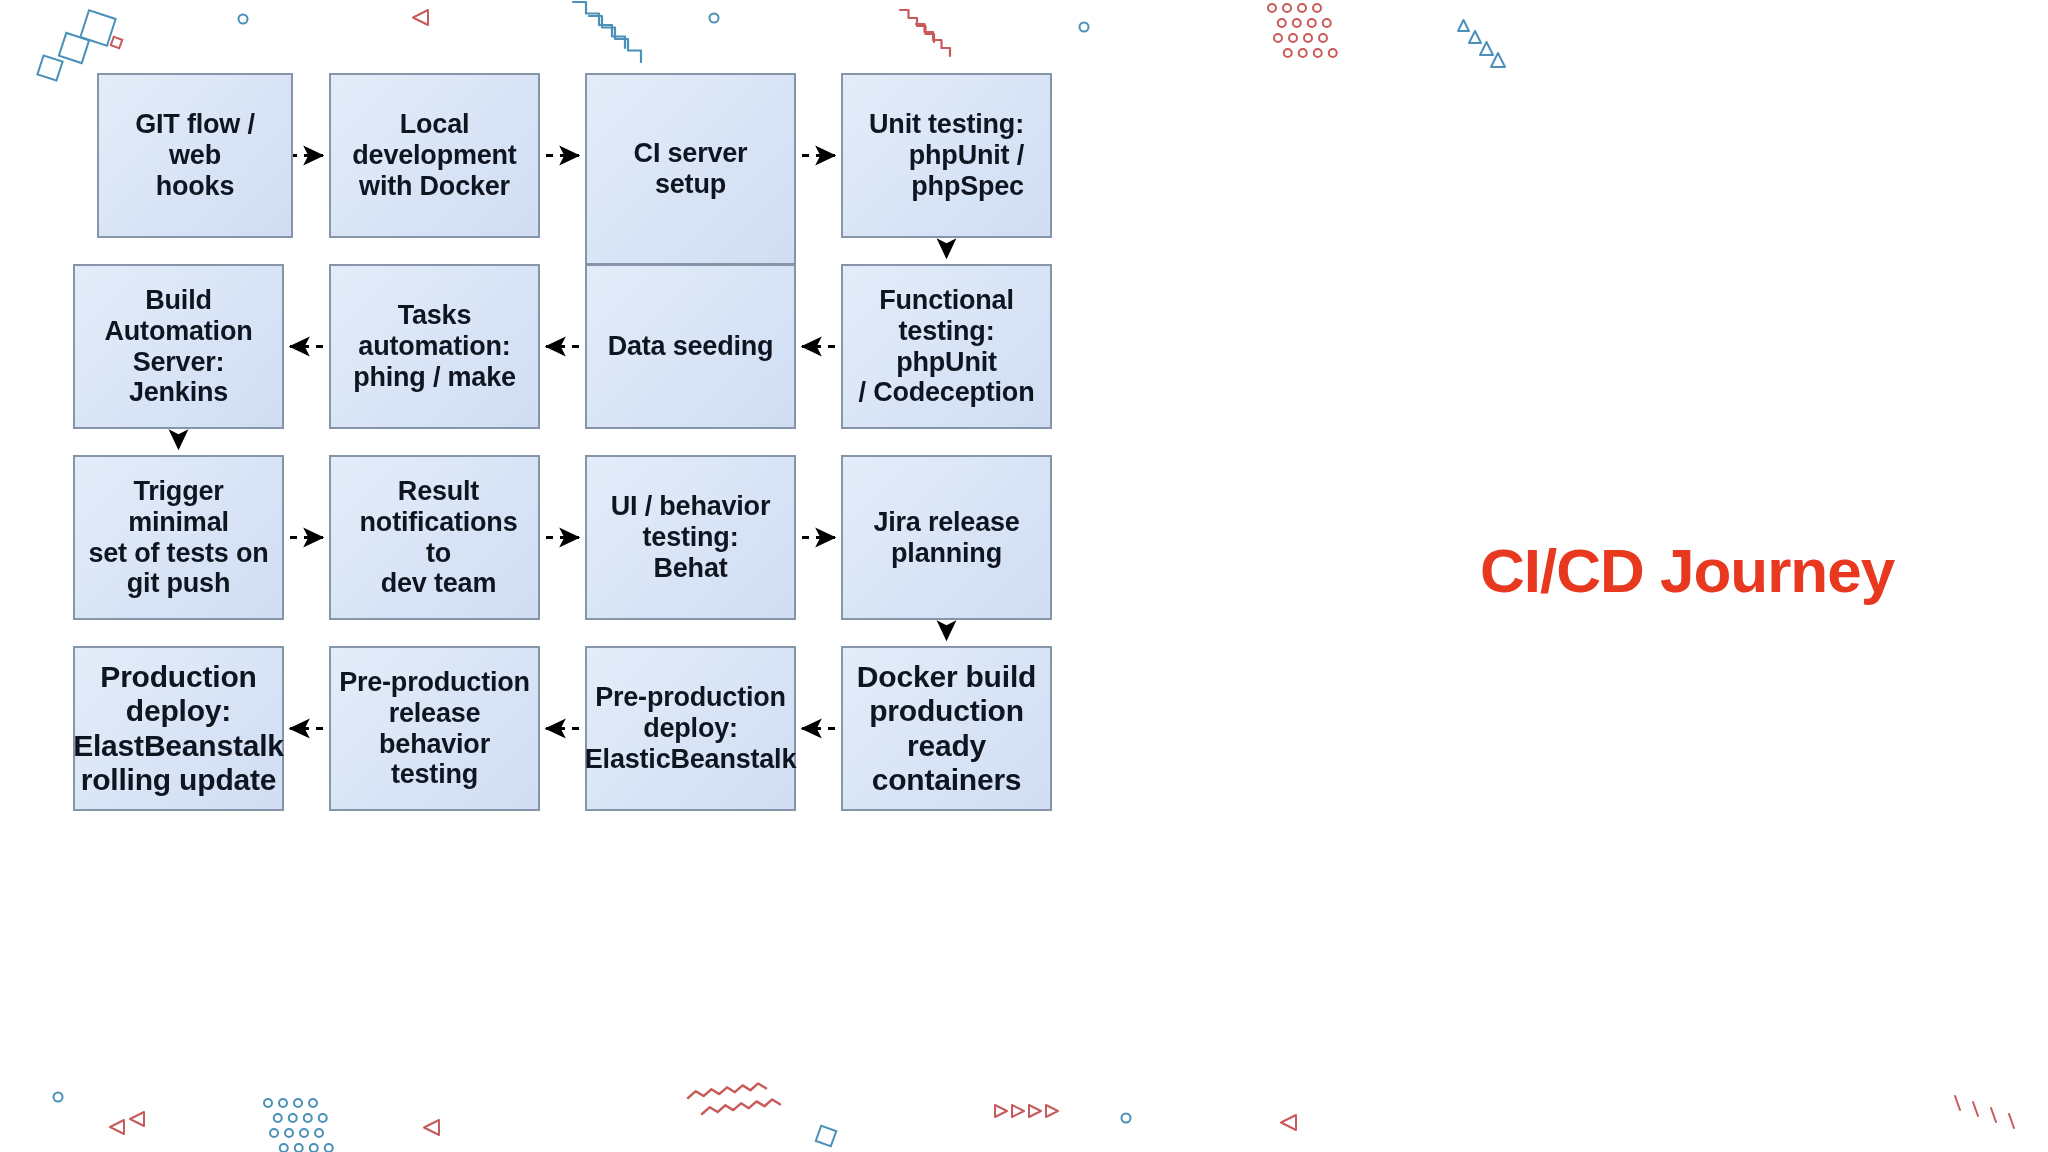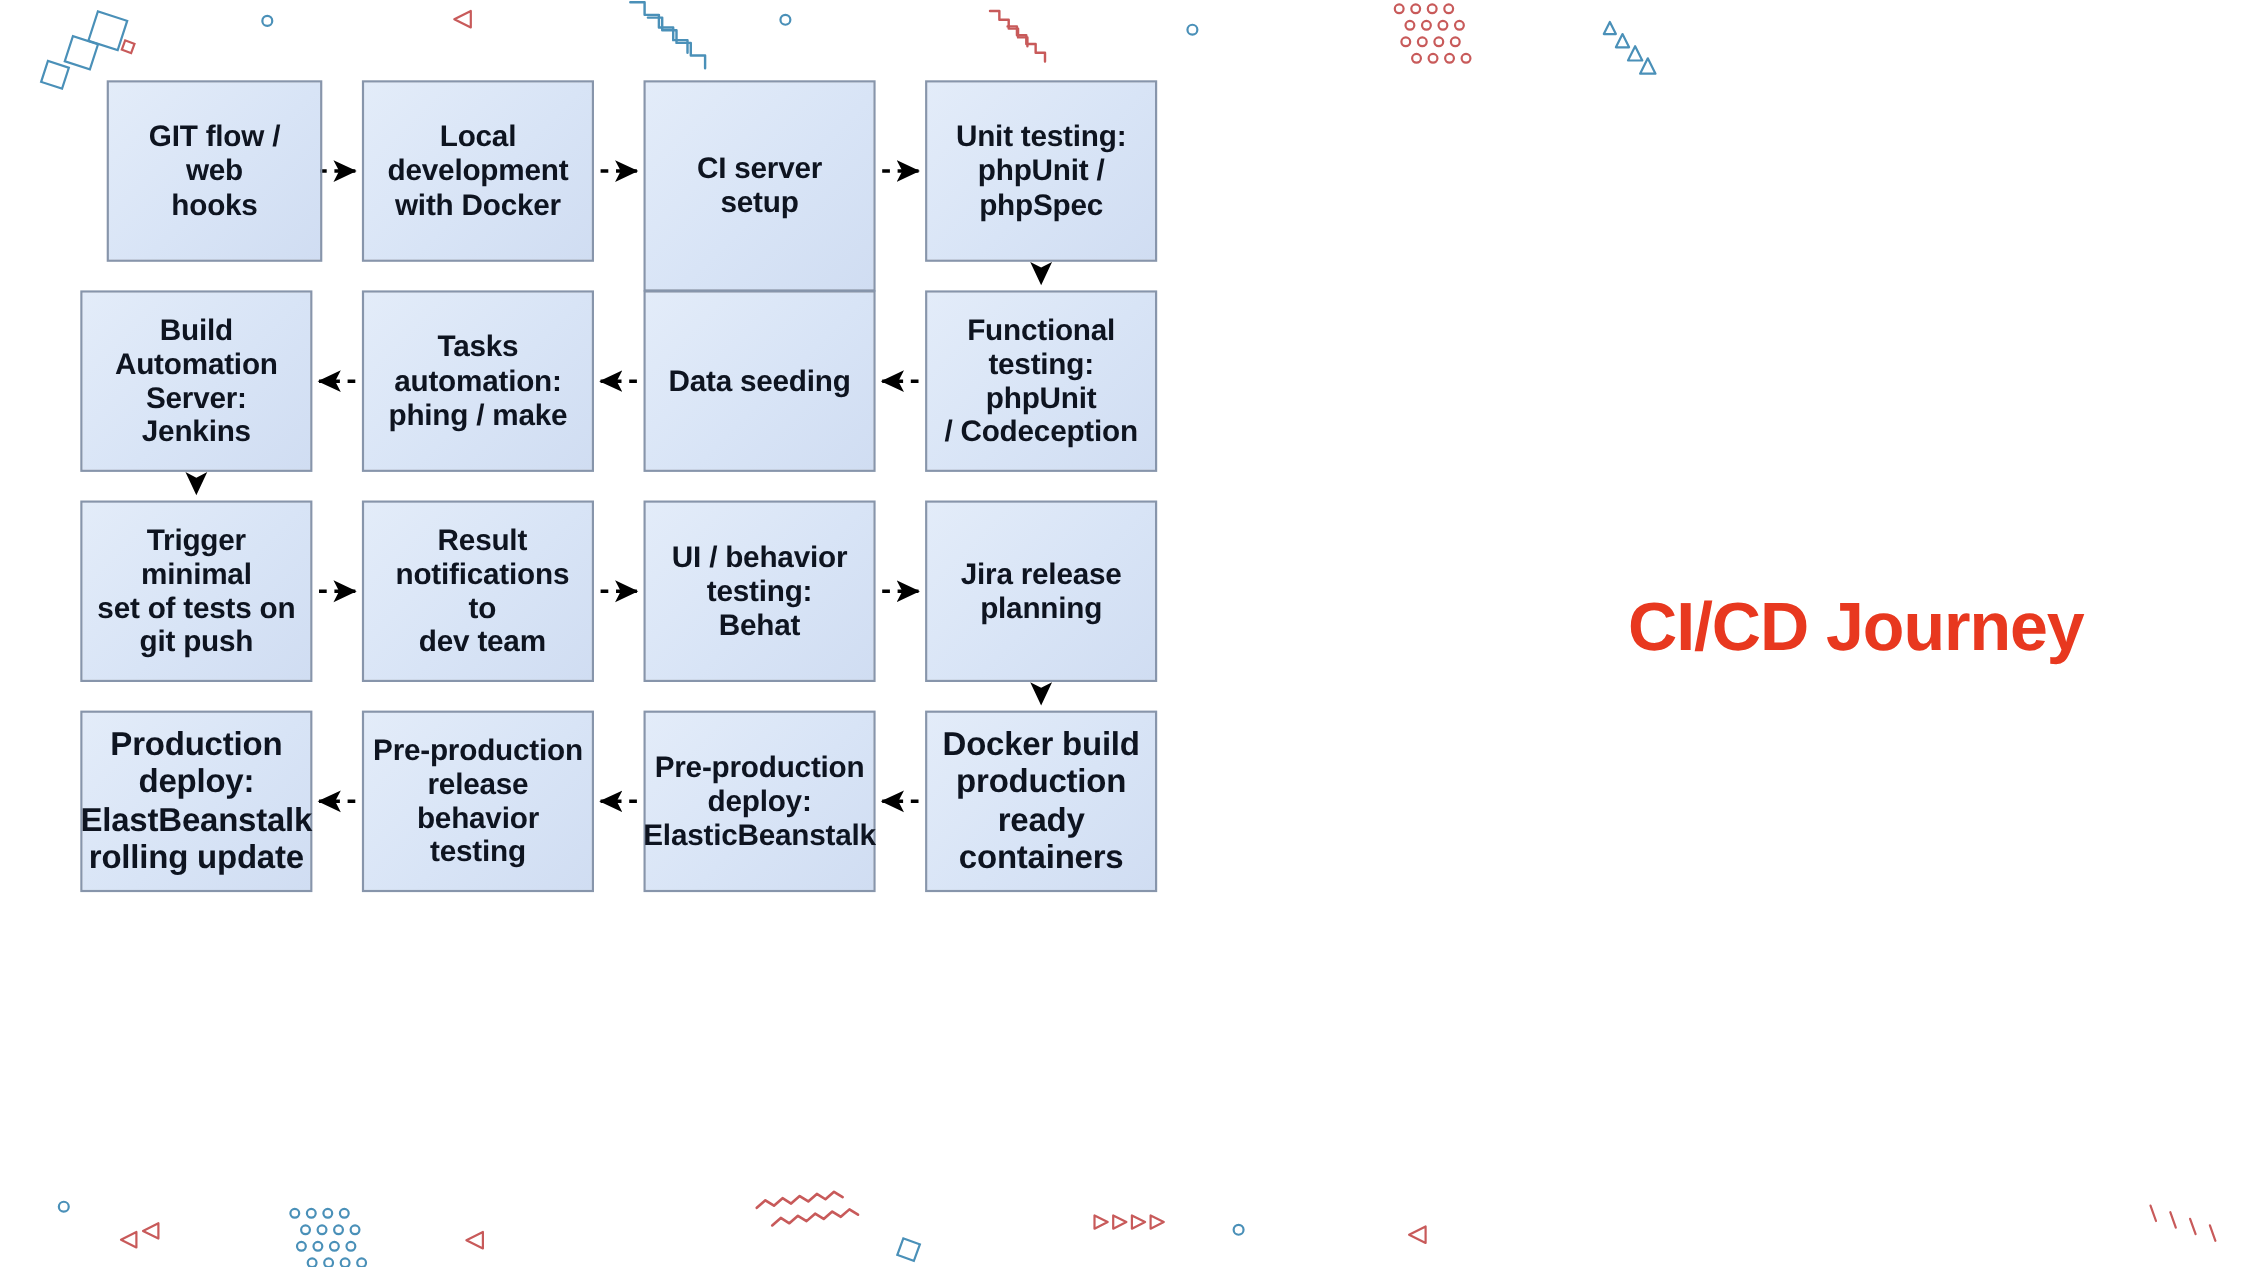--- a/index.html
+++ b/index.html
@@ -208,21 +208,21 @@
         </div>
         <div class="node" style="left: 329px; top: 73px; width: 211px; height: 165px; background: linear-gradient(135deg, rgb(227, 236, 249) 0%, rgb(216, 228, 246) 55%, rgb(208, 221, 242) 100%); border-color: rgb(135, 149, 171);">
           <span class="label" style="color: rgb(14, 20, 32);">Local
 development
 with Docker</span>
         </div>
         <div class="node" style="left: 585px; top: 73px; width: 211px; height: 192px; background: linear-gradient(135deg, rgb(227, 236, 249) 0%, rgb(216, 228, 246) 55%, rgb(208, 221, 242) 100%); border-color: rgb(135, 149, 171);">
           <span class="label" style="color: rgb(14, 20, 32);">CI server setup</span>
         </div>
         <div class="node" style="left: 841px; top: 73px; width: 211px; height: 165px; background: linear-gradient(135deg, rgb(227, 236, 249) 0%, rgb(216, 228, 246) 55%, rgb(208, 221, 242) 100%); border-color: rgb(135, 149, 171);">
-          <span class="label" style="color: rgb(14, 20, 32);">Unit testing:
+          <span class="label" style="color: rgb(14, 20, 32); text-align: right;">Unit testing:
 phpUnit /
 phpSpec</span>
         </div>
         <div class="node" style="left: 73px; top: 264px; width: 211px; height: 165px; background: linear-gradient(135deg, rgb(227, 236, 249) 0%, rgb(216, 228, 246) 55%, rgb(208, 221, 242) 100%); border-color: rgb(135, 149, 171);">
           <span class="label" style="color: rgb(14, 20, 32);">Build
 Automation
 Server: Jenkins</span>
         </div>
         <div class="node" style="left: 329px; top: 264px; width: 211px; height: 165px; background: linear-gradient(135deg, rgb(227, 236, 249) 0%, rgb(216, 228, 246) 55%, rgb(208, 221, 242) 100%); border-color: rgb(135, 149, 171);">
           <span class="label" style="color: rgb(14, 20, 32);">Tasks

